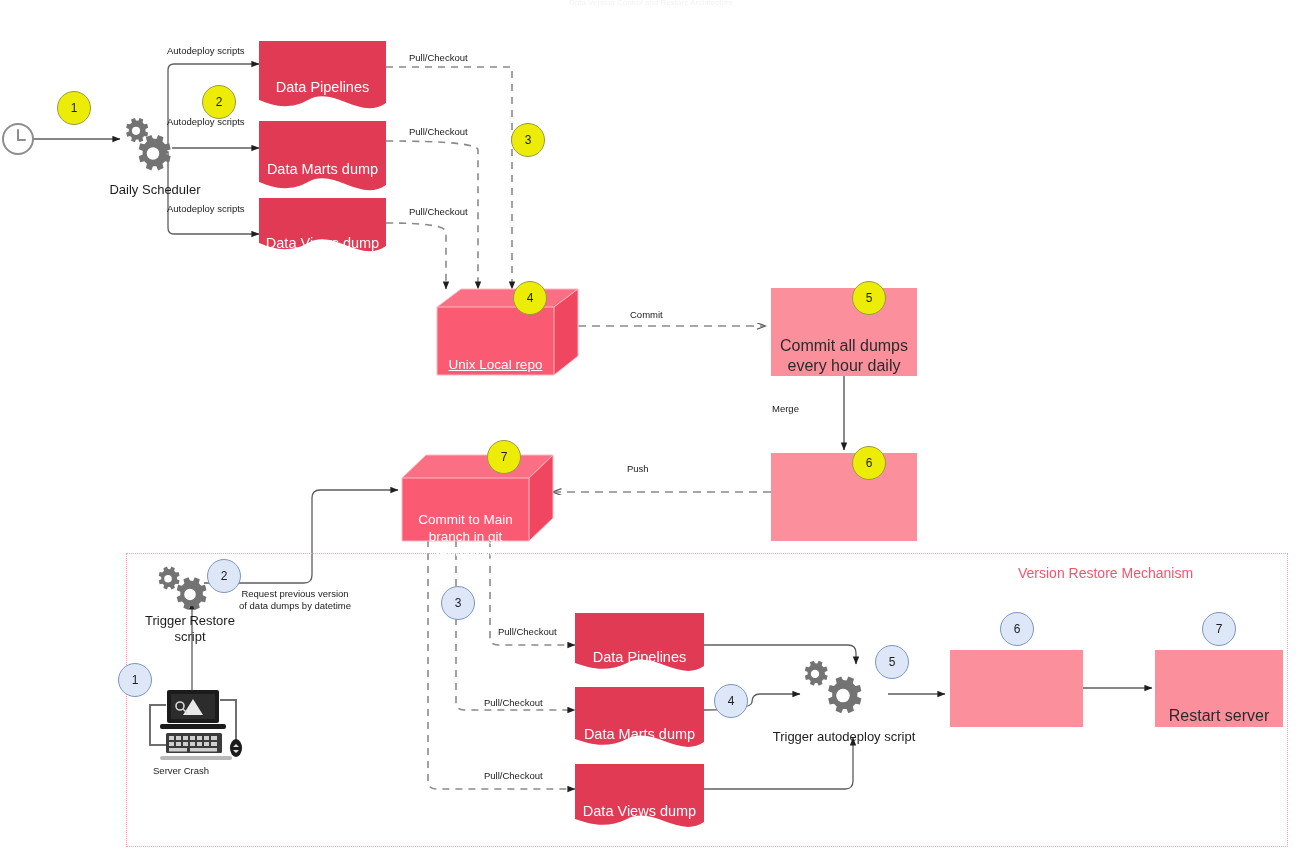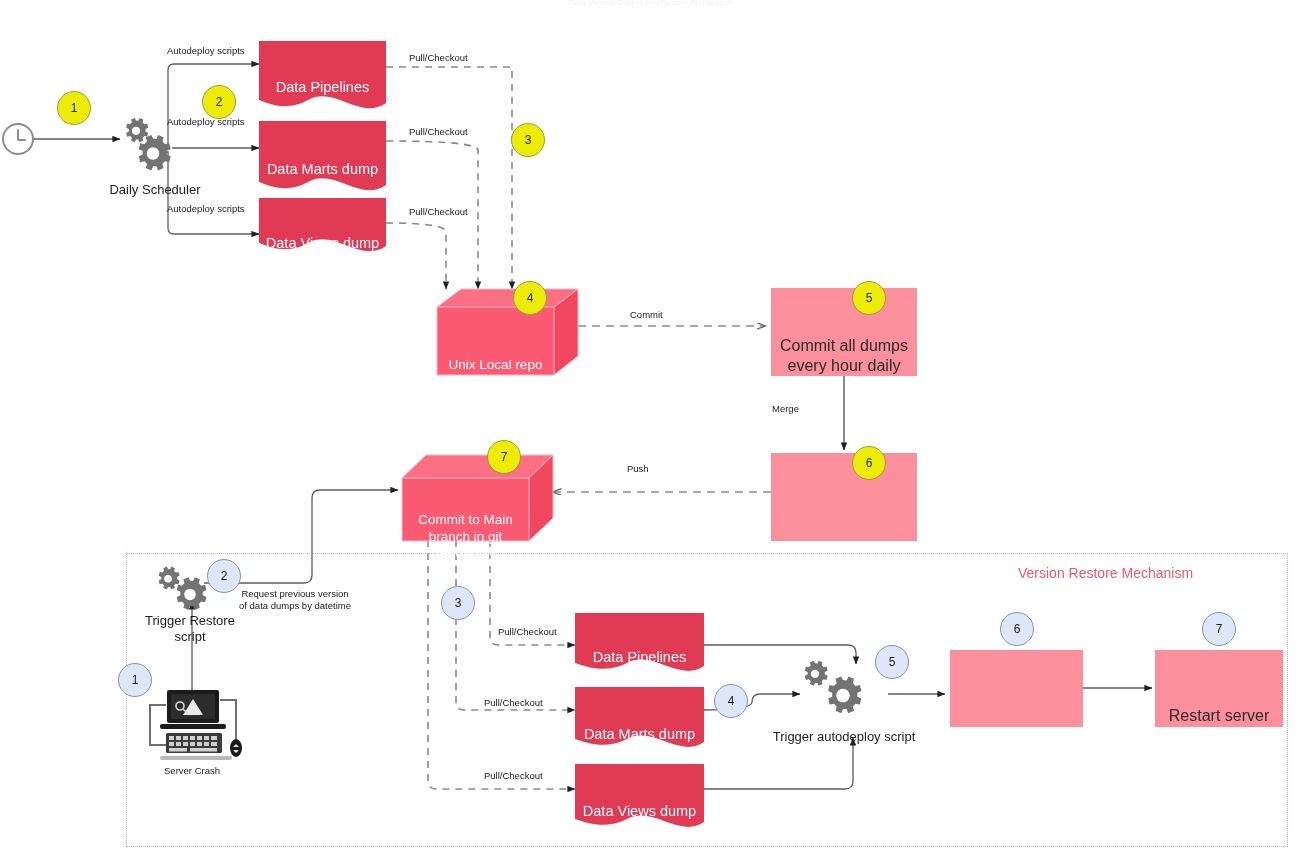--- a/index.html
+++ b/index.html
@@ -254,38 +254,38 @@
     </g>
   </svg>
 
   <div class="zone" style="left:126px;top:553px;width:1162px;height:294px;"></div>
   <div class="zone-title" style="left:1018px;top:565px;">Version Restore Mechanism</div>
 
   <div class="nodetext doc-text" style="left:262px;top:44px;width:121px;height:50px;">Data Pipelines dump</div>
   <div class="nodetext doc-text" style="left:262px;top:124px;width:121px;height:36px;">Data Marts dump</div>
   <div class="nodetext doc-text" style="left:262px;top:200px;width:121px;height:32px;">Data Views dump</div>
 
-  <div class="nodetext cube-text" style="left:440px;top:320px;width:111px;height:34px;">Unix Local repo</div>
+  <div class="nodetext cube-text" style="left:440px;top:320px;width:111px;height:34px;text-decoration:underline;">Unix Local repo</div>
 
   <div class="nodetext box-text" style="left:776px;top:298px;width:136px;height:60px;">Commit all dumps every hour daily</div>
 
 
   <div class="nodetext cube-text" style="left:404px;top:480px;width:123px;height:58px;">Commit to Main branch in git repository</div>
 
   <div class="nodetext doc-text" style="left:578px;top:616px;width:123px;height:46px;">Data Pipelines dump</div>
   <div class="nodetext doc-text" style="left:578px;top:690px;width:123px;height:34px;">Data Marts dump</div>
   <div class="nodetext doc-text" style="left:578px;top:767px;width:123px;height:34px;">Data Views dump</div>
 
   <div class="nodetext box-text" style="left:1159px;top:660px;width:120px;height:56px;">Restart server</div>
 
   <div class="cap" style="left:90px;top:182px;width:130px;">Daily Scheduler</div>
 
   <div class="cap" style="left:131px;top:613px;width:118px;">Trigger Restore script</div>
 
-  <div class="cap sm" style="left:134px;top:765px;width:116px;">Server Crash</div>
+  <div class="cap sm" style="left:123px;top:765px;width:116px;">Server Crash</div>
 
   <div class="cap" style="left:768px;top:729px;width:152px;">Trigger autodeploy script</div>
 
   <div class="lbl" style="left:167px;top:45px;">Autodeploy scripts</div>
   <div class="lbl" style="left:167px;top:116px;">Autodeploy scripts</div>
   <div class="lbl" style="left:167px;top:203px;">Autodeploy scripts</div>
 
   <div class="lbl" style="left:409px;top:52px;">Pull/Checkout</div>
   <div class="lbl" style="left:409px;top:126px;">Pull/Checkout</div>
   <div class="lbl" style="left:409px;top:206px;">Pull/Checkout</div>

